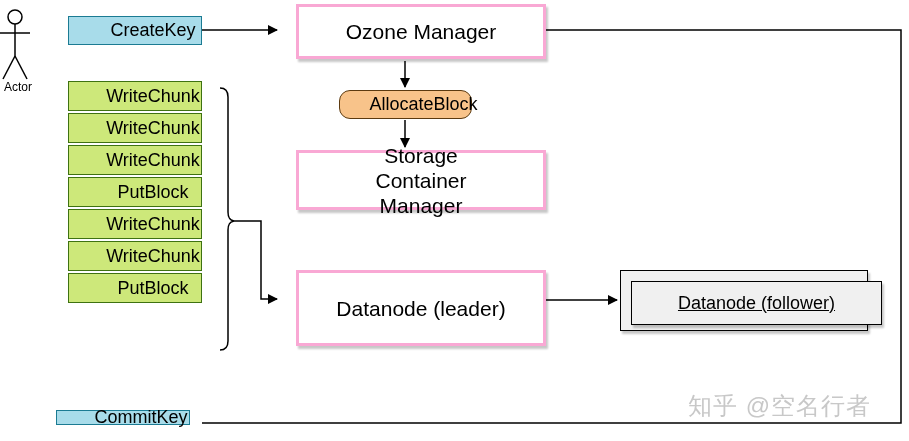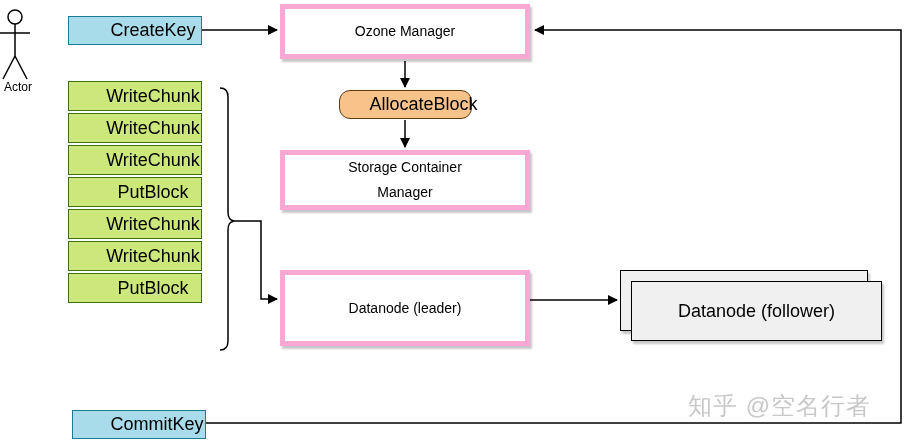--- a/index.html
+++ b/index.html
@@ -8,25 +8,25 @@
     width:909px;height:441px;
     background:#ffffff;
     font-family:"Liberation Sans", sans-serif;
     overflow:hidden;
   }
   svg.layer{position:absolute;left:0;top:0;z-index:1;}
   .node{
     position:absolute;
     box-sizing:border-box;
     background:#ffffff;
-    border:5px solid #f9a8d4;
+    border:3px solid #f9a8d4;
     box-shadow:2px 3px 2px rgba(0,0,0,0.22);
     display:flex;align-items:center;justify-content:center;
-    font-size:14px;color:#000;text-align:center;
-    z-index:2;line-height:25px;
+    font-size:21px;color:#000;text-align:center;
+    z-index:2;line-height:25px;margin-left:16px;
   }
   .chip{
     position:absolute;
     box-sizing:border-box;
     width:134px;height:30px;
     display:flex;align-items:center;justify-content:center;
     font-size:18px;color:#000;
     z-index:2;
     padding-left:36px;
   }
@@ -37,25 +37,25 @@
     position:absolute;left:68px;top:81px;z-index:2;
     display:flex;flex-direction:column;gap:2px;
   }
   #chunk-column .chip{position:relative;left:0;top:0;}
   .follower-back{
     position:absolute;left:620px;top:270px;width:248px;height:61px;
     box-sizing:border-box;background:#F0F0F0;border:1px solid #000;
     box-shadow:2px 3px 2px rgba(0,0,0,0.22);z-index:2;
   }
   .follower-front{
-    position:absolute;left:631px;top:281px;width:251px;height:60px;
+    position:absolute;left:631px;top:281px;width:251px;height:44px;
     box-sizing:border-box;background:#F0F0F0;border:1px solid #000;
     box-shadow:2px 3px 2px rgba(0,0,0,0.22);z-index:3;
     display:flex;align-items:center;justify-content:center;
-    font-size:18px;color:#000;
+    font-size:18px;color:#000;text-decoration:underline;
   }
   #actor-label{
     position:absolute;left:0px;top:80px;width:36px;
     text-align:center;font-size:12px;color:#000;z-index:2;
   }
   #watermark{
     position:absolute;left:688px;top:390px;z-index:4;
     font-size:24px;color:#C8C8C8;letter-spacing:1px;
     text-shadow:1px 1px 0 rgba(255,255,255,0.9);
     white-space:nowrap;
@@ -104,21 +104,21 @@
   <div id="chunk-column">
     <div class="chip green">WriteChunk</div>
     <div class="chip green">WriteChunk</div>
     <div class="chip green">WriteChunk</div>
     <div class="chip green">PutBlock</div>
     <div class="chip green">WriteChunk</div>
     <div class="chip green">WriteChunk</div>
     <div class="chip green">PutBlock</div>
   </div>
 
-  <div class="chip blue" style="left:72px;top:410px;height:29px;">CommitKey</div>
+  <div class="chip blue" style="left:56px;top:410px;height:15px;">CommitKey</div>
 
   <div class="node" style="left:280px;top:4px;width:250px;height:55px;">Ozone Manager</div>
 
   <div class="chip orange" style="left:339px;top:90px;width:133px;height:29px;box-shadow:none;border-radius:11px;">AllocateBlock</div>
 
   <div class="node" style="left:280px;top:150px;width:250px;height:60px;padding:0 45px;">Storage Container Manager</div>
 
   <div class="node" style="left:280px;top:270px;width:250px;height:76px;">Datanode (leader)</div>
 
   <div class="follower-back"></div>

